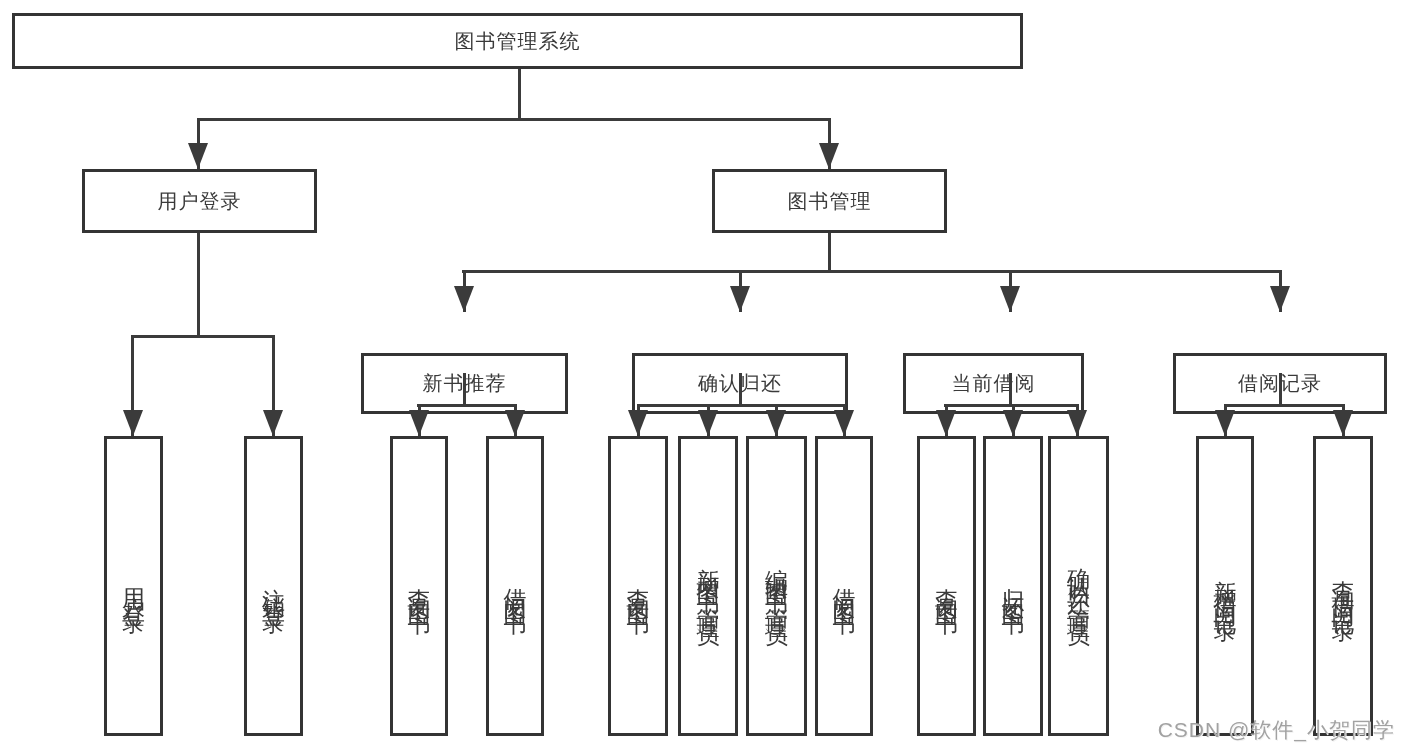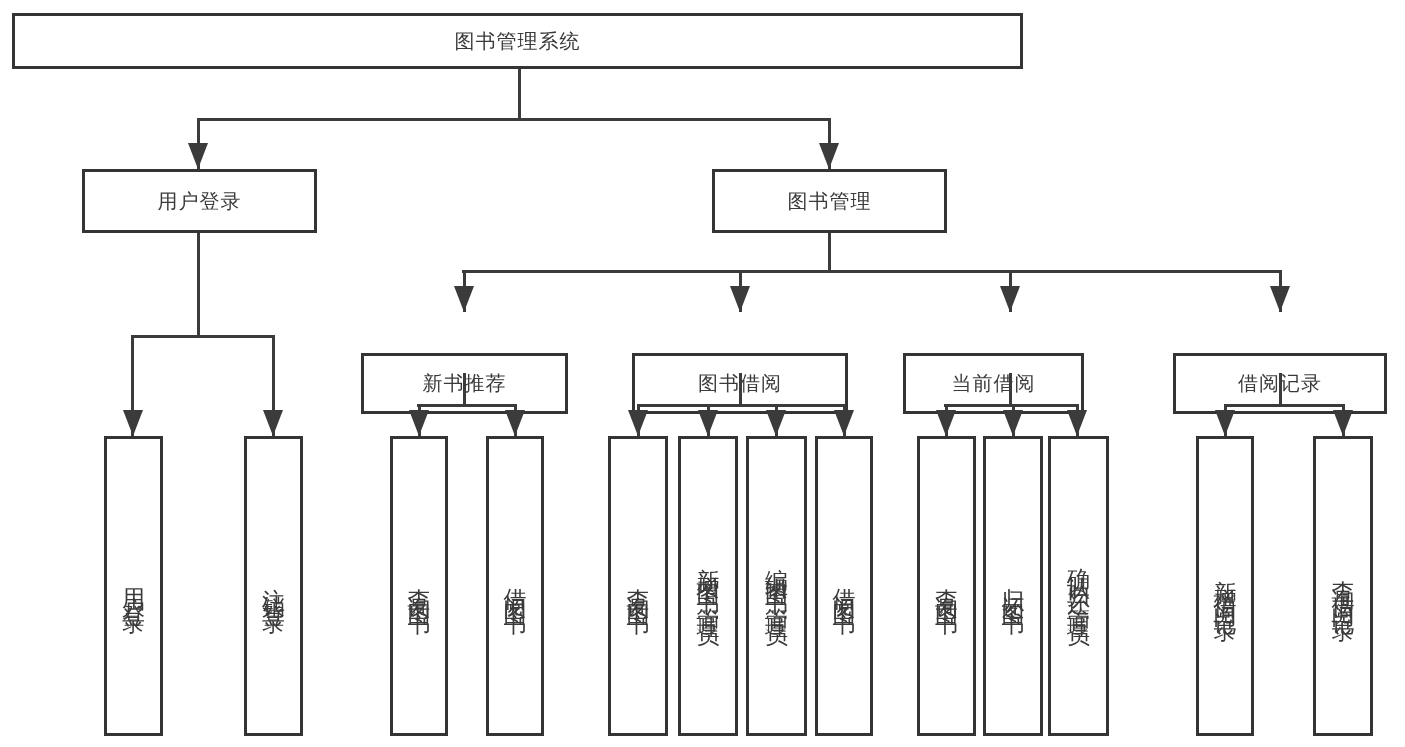--- a/index.html
+++ b/index.html
@@ -67,21 +67,21 @@
 <body>
 
 <div class="canvas">
 
   <div class="box root">图书管理系统</div>
 
   <div class="box l2" style="left:82px">用户登录</div>
   <div class="box l2" style="left:712px">图书管理</div>
 
   <div class="box l3" style="left:361px;  width:207px">新书推荐</div>
-  <div class="box l3" style="left:632px;  width:216px">图书借阅</div>
+  <div class="box l3" style="left:632px;  width:216px">确认归还</div>
   <div class="box l3" style="left:903px;  width:181px">当前借阅</div>
   <div class="box l3" style="left:1173px; width:214px">借阅记录</div>
 
   <div class="box leaf" style="left:104px; width:59px">
       <span class="vtext">用户登录</span>
     </div>
   <div class="box leaf" style="left:244px; width:59px">
       <span class="vtext">注销登录</span>
     </div>
 
@@ -174,14 +174,15 @@
   <div class="arrow" style="left:1003px; top:410px"></div>
   <div class="arrow" style="left:1067px; top:410px"></div>
 
   <div class="vl" style="left:1279px; top:373px; height:33px"></div>
   <div class="hl" style="left:1224px; top:404px; width:121px"></div>
   <div class="vl" style="left:1224px; top:404px; height:32px"></div>
   <div class="vl" style="left:1342px; top:404px; height:32px"></div>
   <div class="arrow" style="left:1215px; top:410px"></div>
   <div class="arrow" style="left:1333px; top:410px"></div>
 
+  <div class="watermark">CSDN @软件_小贺同学</div>
 
 </div>
 
 </body></html>

